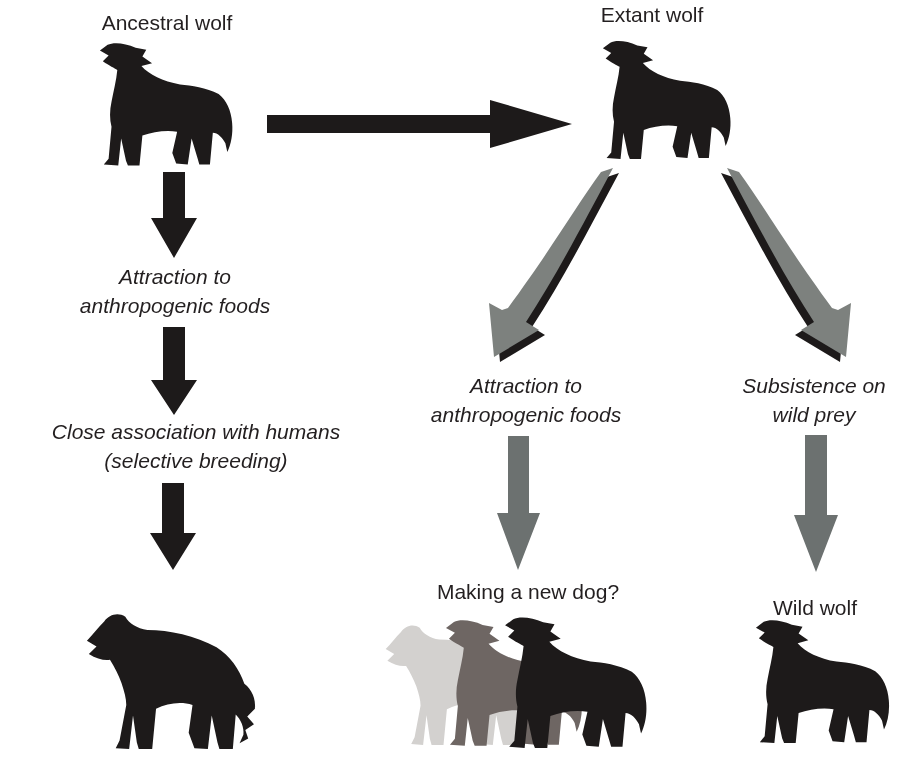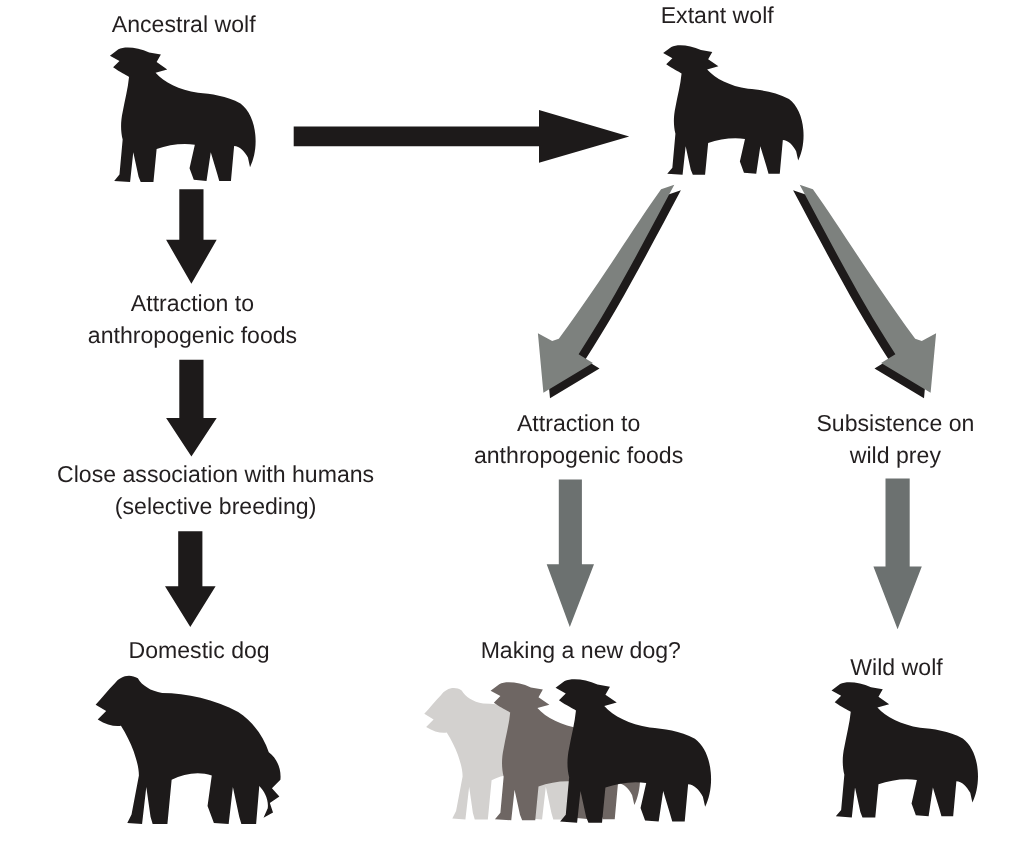--- a/index.html
+++ b/index.html
@@ -13,21 +13,21 @@
   .canvas svg{position:absolute;left:0;top:0;}
   .lbl{
     position:absolute;
     transform:translateX(-50%);
     text-align:center;
     font-size:21px;
     line-height:29px;
     color:#231f20;
     white-space:nowrap;
   }
-  .it{}
+  .it{font-style:italic;}
 </style>
 </head>
 <body>
 
 <div class="canvas">
 
   <svg width="923" height="767" viewBox="0 0 923 767">
     <defs>
       <path id="wolf" d="M10,5 L2,11 L11,16 L5,22
         C12,27 17,29 20,31 C19,42 16,53 14,64 C12,73 12,82 14,90
@@ -84,21 +84,20 @@
   <div class="lbl it" style="left:175px;top:262px;">
     <div>Attraction to</div>
     <div>anthropogenic foods</div>
   </div>
 
   <div class="lbl it" style="left:196px;top:417px;">
     <div>Close association with humans</div>
     <div>(selective breeding)</div>
   </div>
 
-  <div class="lbl" style="left:181px;top:577px;">Domestic dog</div>
 
   <div class="lbl it" style="left:526px;top:371px;">
     <div>Attraction to</div>
     <div>anthropogenic foods</div>
   </div>
 
   <div class="lbl it" style="left:814px;top:371px;">
     <div>Subsistence on</div>
     <div>wild prey</div>
   </div>

